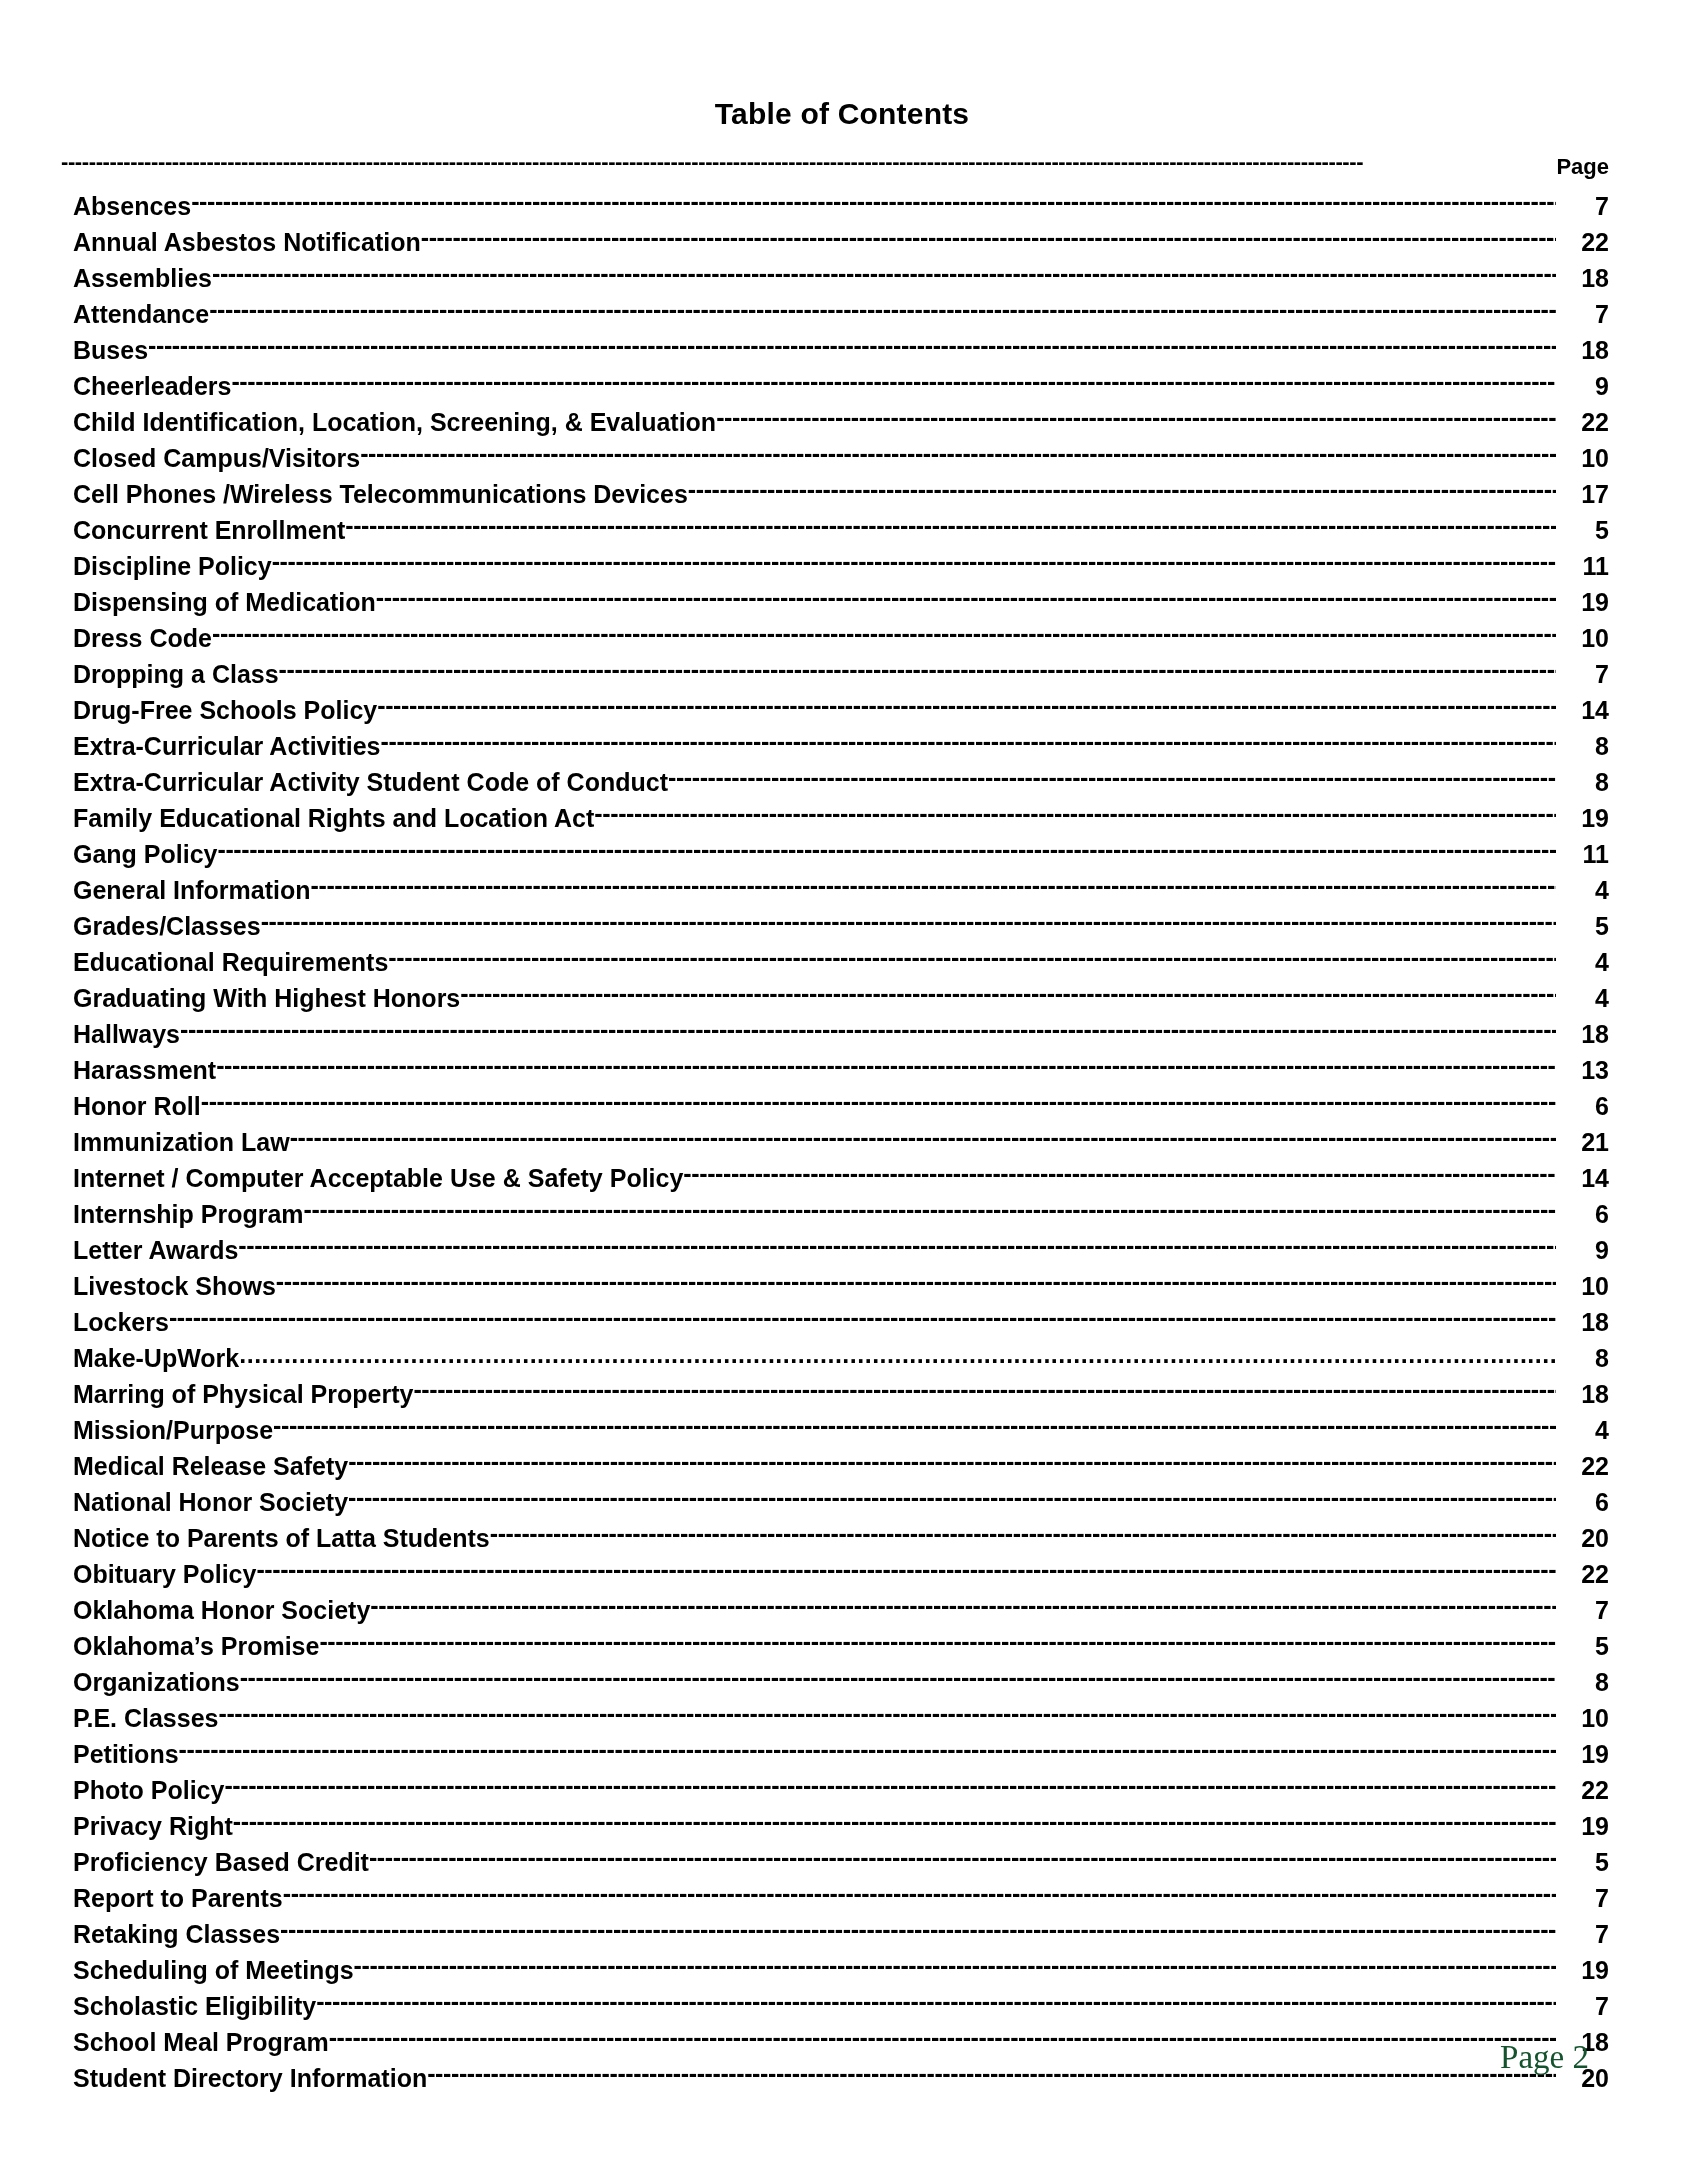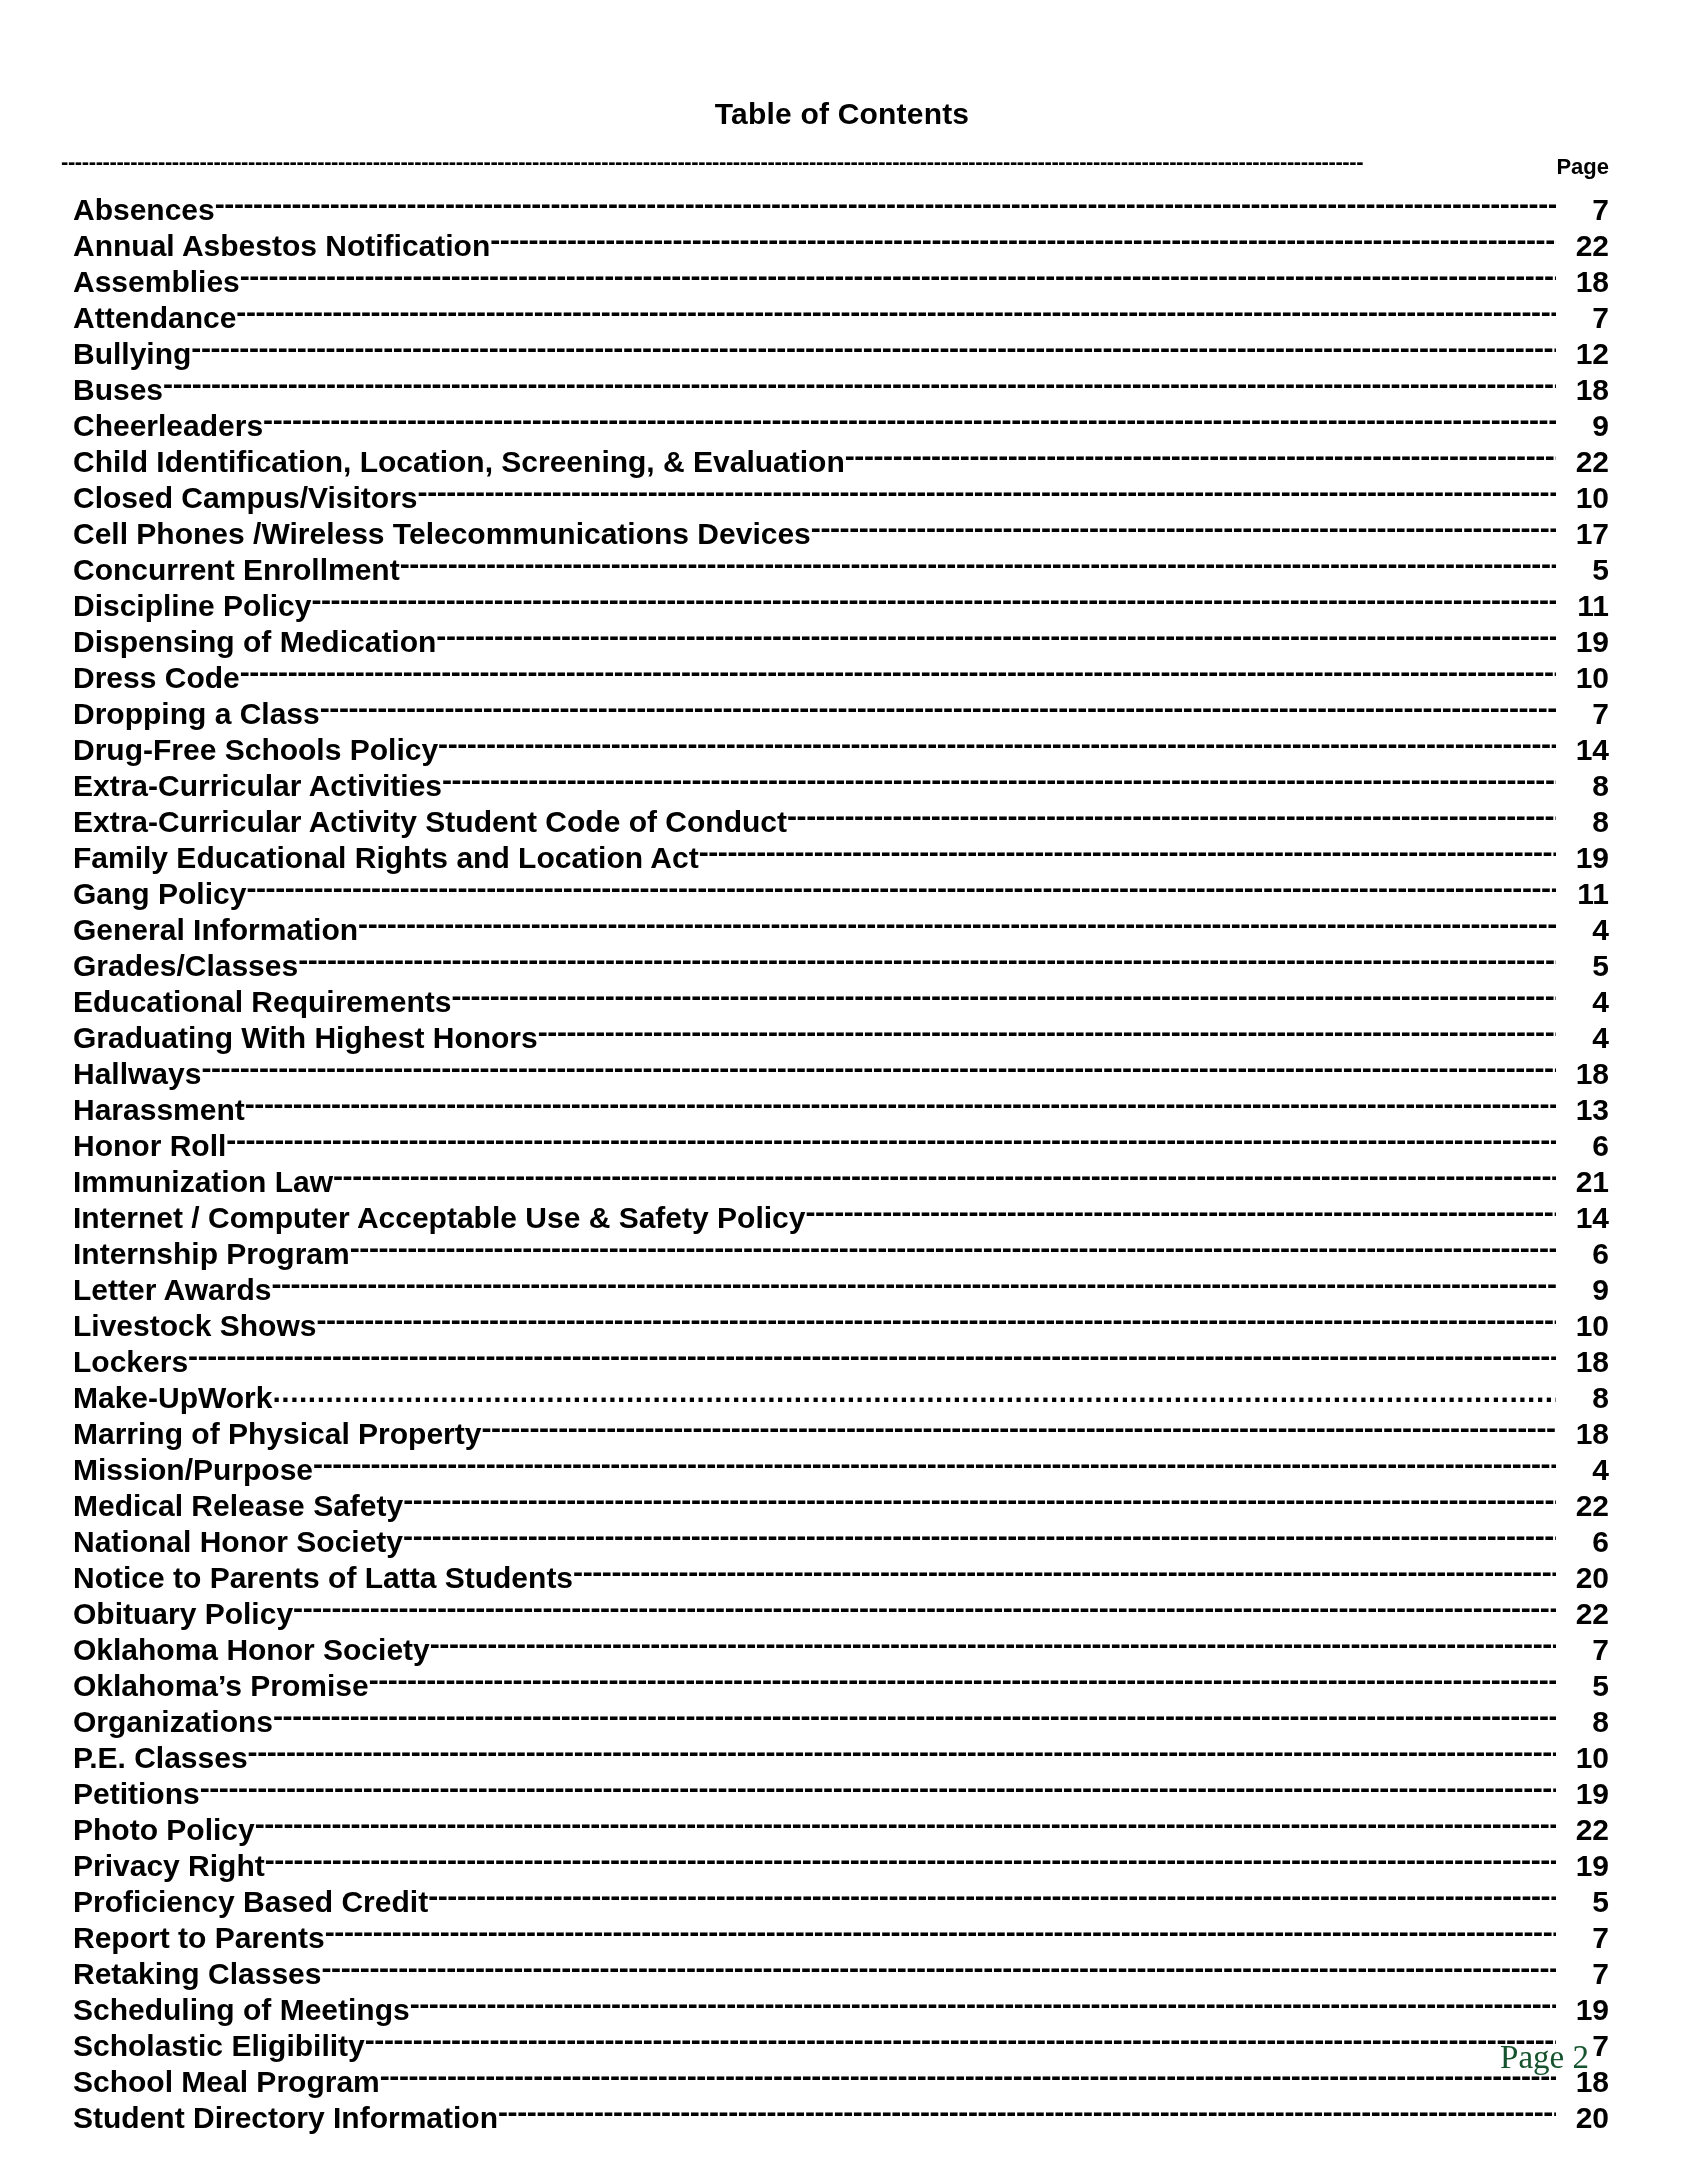--- a/index.html
+++ b/index.html
@@ -66,21 +66,21 @@
   }
 
   .toc-list {
     list-style: none;
     margin: 0;
     padding: 0;
   }
   .toc-row {
     display: flex;
     align-items: baseline;
-    font-size: 30px;
+    font-size: 25px;
     font-weight: bold;
     line-height: 1.0;
     height: 36px;
     margin: 0;
     padding-left: 12px;
   }
   .toc-row .entry-title {
     flex: 0 0 auto;
     white-space: nowrap;
     font-weight: bold;
@@ -152,25 +152,20 @@
           <span class="entry-title">Assemblies</span>
           <span class="leader"></span>
           <span class="entry-page">18</span>
         </li>
         <li class="toc-row ">
           <span class="entry-title">Attendance</span>
           <span class="leader"></span>
           <span class="entry-page">7</span>
         </li>
         <li class="toc-row">
-          <span class="entry-title">Bullying</span>
-          <span class="leader"></span>
-          <span class="entry-page">12</span>
-        </li>
-        <li class="toc-row">
           <span class="entry-title">Buses</span>
           <span class="leader"></span>
           <span class="entry-page">18</span>
         </li>
         <li class="toc-row ">
           <span class="entry-title">Cheerleaders</span>
           <span class="leader"></span>
           <span class="entry-page">9</span>
         </li>
         <li class="toc-row">

